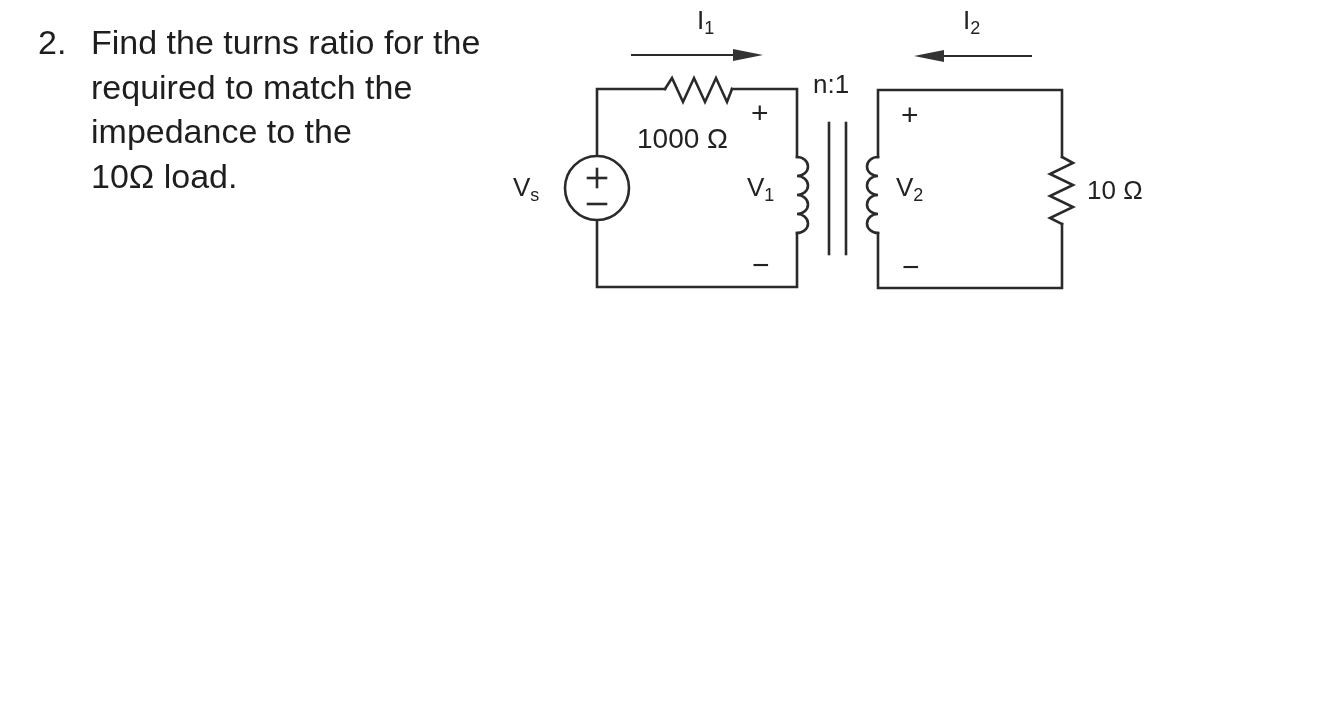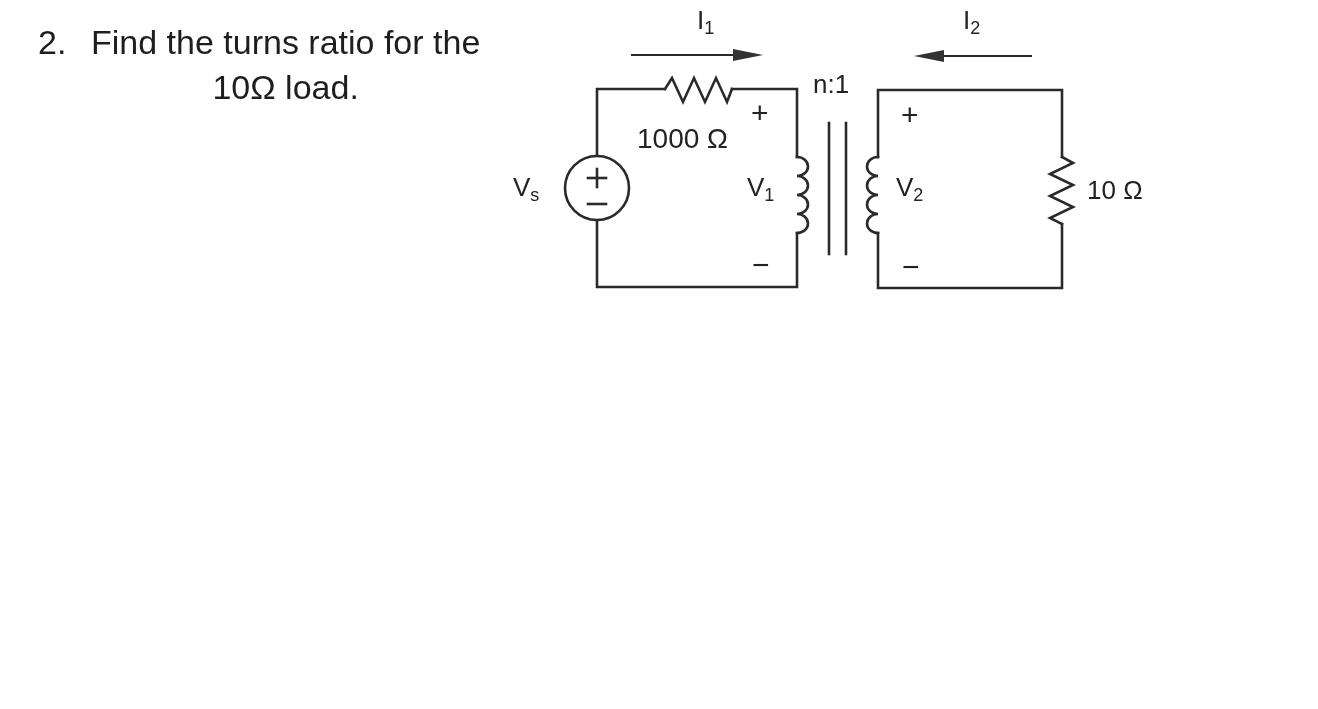--- a/index.html
+++ b/index.html
@@ -1,31 +1,33 @@
 <!DOCTYPE html>
 <html><head>
   <meta charset="utf-8">
   <style>
     html, body { margin: 0; padding: 0; background: #ffffff; }
     body { width: 1318px; height: 709px; position: relative; overflow: hidden;
            font-family: "Liberation Sans", sans-serif; color: #1e1e1e; }
     .problem { position: absolute; left: 38px; top: 20px; font-size: 34px; line-height: 44.5px; }
     .problem .num { position: absolute; left: 0; top: 0; }
     .problem .lines { position: absolute; left: 53px; top: 0; white-space: nowrap; }
-    .problem .line { display: block; text-align: center; }
+    .problem .line { display: block; }
     svg.circuit { position: absolute; left: 0; top: 0; }
     svg text { font-family: "Liberation Sans", sans-serif; fill: #222; }
   </style>
 </head>
 <body>
 
 <div class="problem">
   <span class="num">2.</span>
   <div class="lines">
     <span class="line">Find the turns ratio for the</span>
+    <span class="line">required to match the</span>
+    <span class="line">impedance to the</span>
     <span class="line">10Ω load.</span>
   </div>
 </div>
 
 <svg class="circuit" width="1318" height="709" viewBox="0 0 1318 709">
   <g stroke="#2a2a2a" stroke-width="2.6" fill="none" stroke-linecap="square">
 
     <polyline points="597,155 597,89 665,89"></polyline>
     <polyline points="665,89 672,78 683,102 694,78 705,102 716,78 727,102 732,89"></polyline>
     <polyline points="732,89 797,89 797,157"></polyline>

